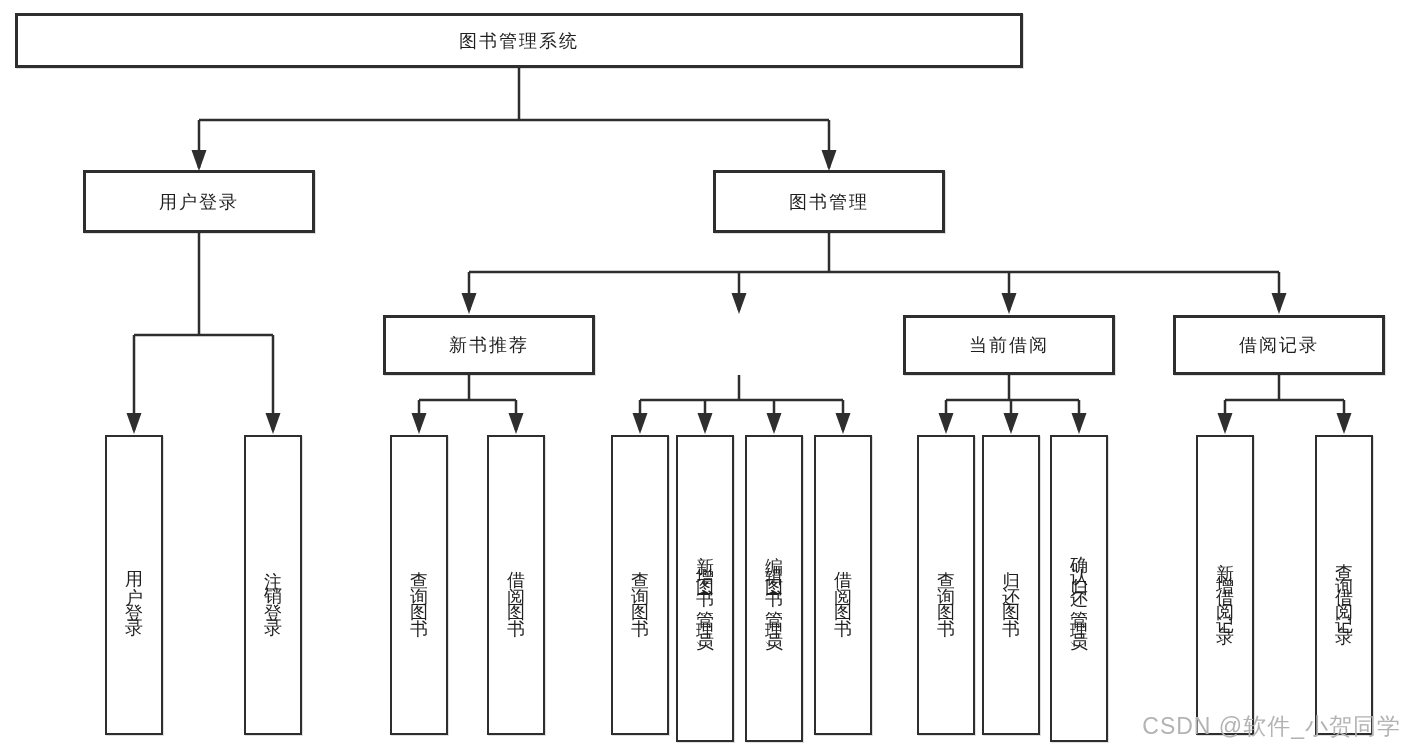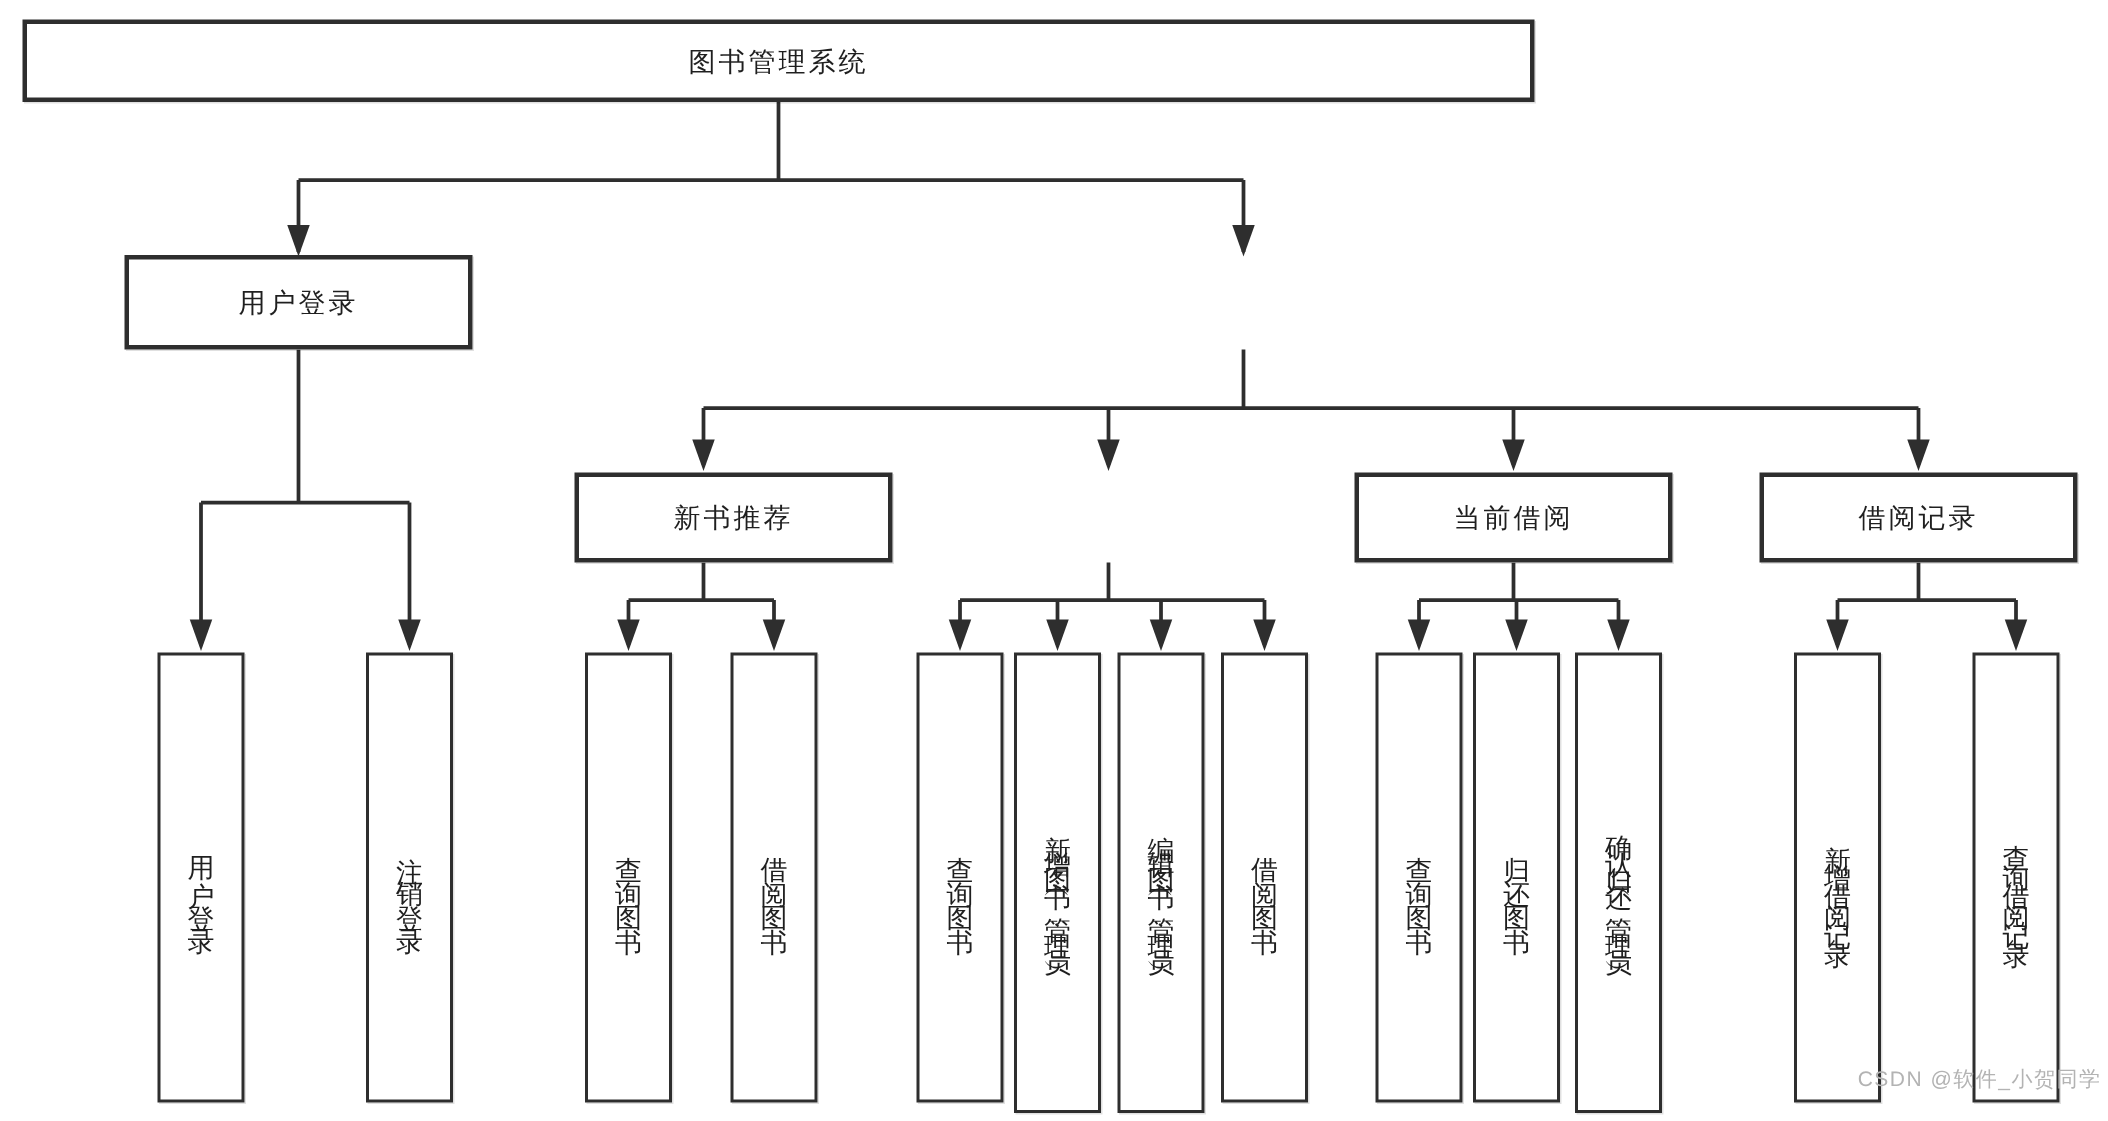--- a/index.html
+++ b/index.html
@@ -27,21 +27,21 @@
   .v-node{border-width:2.5px;}
   .v-node span{
     writing-mode:vertical-rl;
     font-size:18px;font-weight:500;line-height:1;white-space:nowrap;
   }
   .ls-wide span{letter-spacing:16px;text-indent:8px;}
   .ls-mid span{letter-spacing:13px;text-indent:6px;}
   .ls-tight span{letter-spacing:11px;text-indent:5px;}
   .watermark{
     position:absolute;z-index:5;right:4px;top:711px;
-    font-size:14px;letter-spacing:1px;color:var(--watermark);white-space:nowrap;
+    font-size:23px;letter-spacing:1px;color:var(--watermark);white-space:nowrap;
   }
 </style>
 </head>
 <body>
 
 <div class="canvas">
 
   <svg class="connectors" width="1405" height="747" viewBox="0 0 1405 747">
     <path d="
       M519 68 V120 M199 120 H829 M199 120 V168 M829 120 V168
@@ -73,20 +73,23 @@
       <polygon points="1344,434 1336.5,413 1351.5,413"></polygon>
     </g>
   </svg>
 
   <div class="node h-node" style="left:15px;top:13px;width:1008px;height:55px">
     <span>图书管理系统</span>
   </div>
 
   <div class="node h-node" style="left:83px;top:170px;width:232px;height:63px">
     <span>用户登录</span>
+  </div>
+  <div class="node h-node" style="left:713px;top:170px;width:232px;height:63px">
+    <span>图书管理</span>
   </div>
 
   <div class="node h-node" style="left:383px;top:315px;width:212px;height:60px">
     <span>新书推荐</span>
   </div>
   <div class="node h-node" style="left:903px;top:315px;width:212px;height:60px">
     <span>当前借阅</span>
   </div>
   <div class="node h-node" style="left:1173px;top:315px;width:212px;height:60px">
     <span>借阅记录</span>

